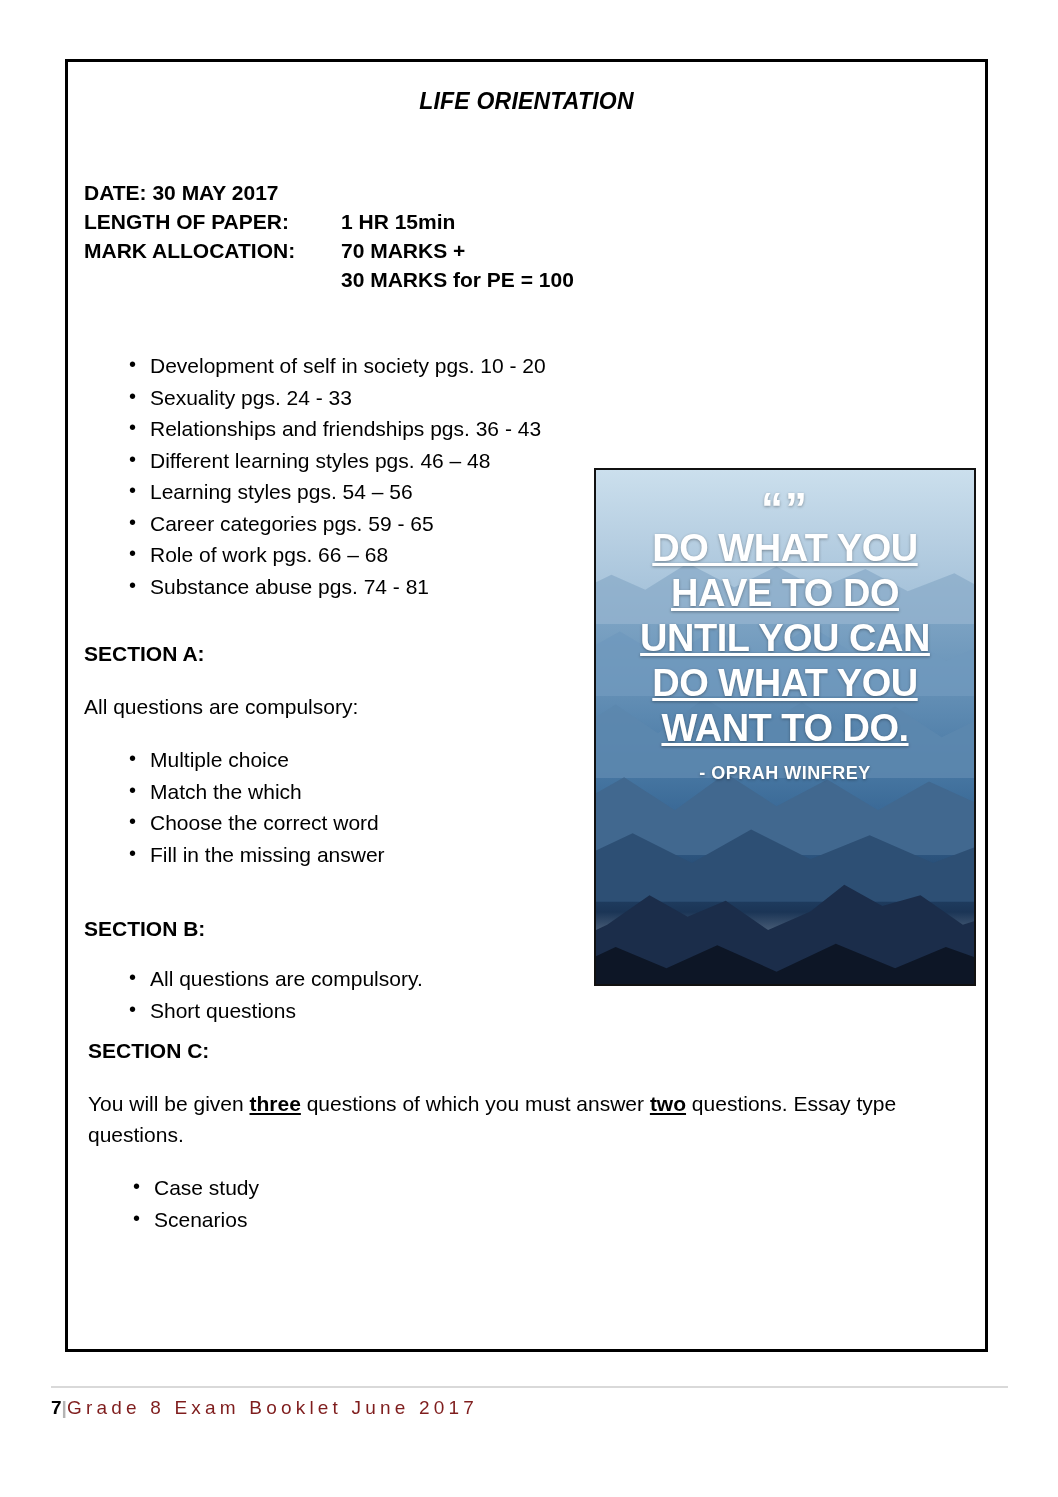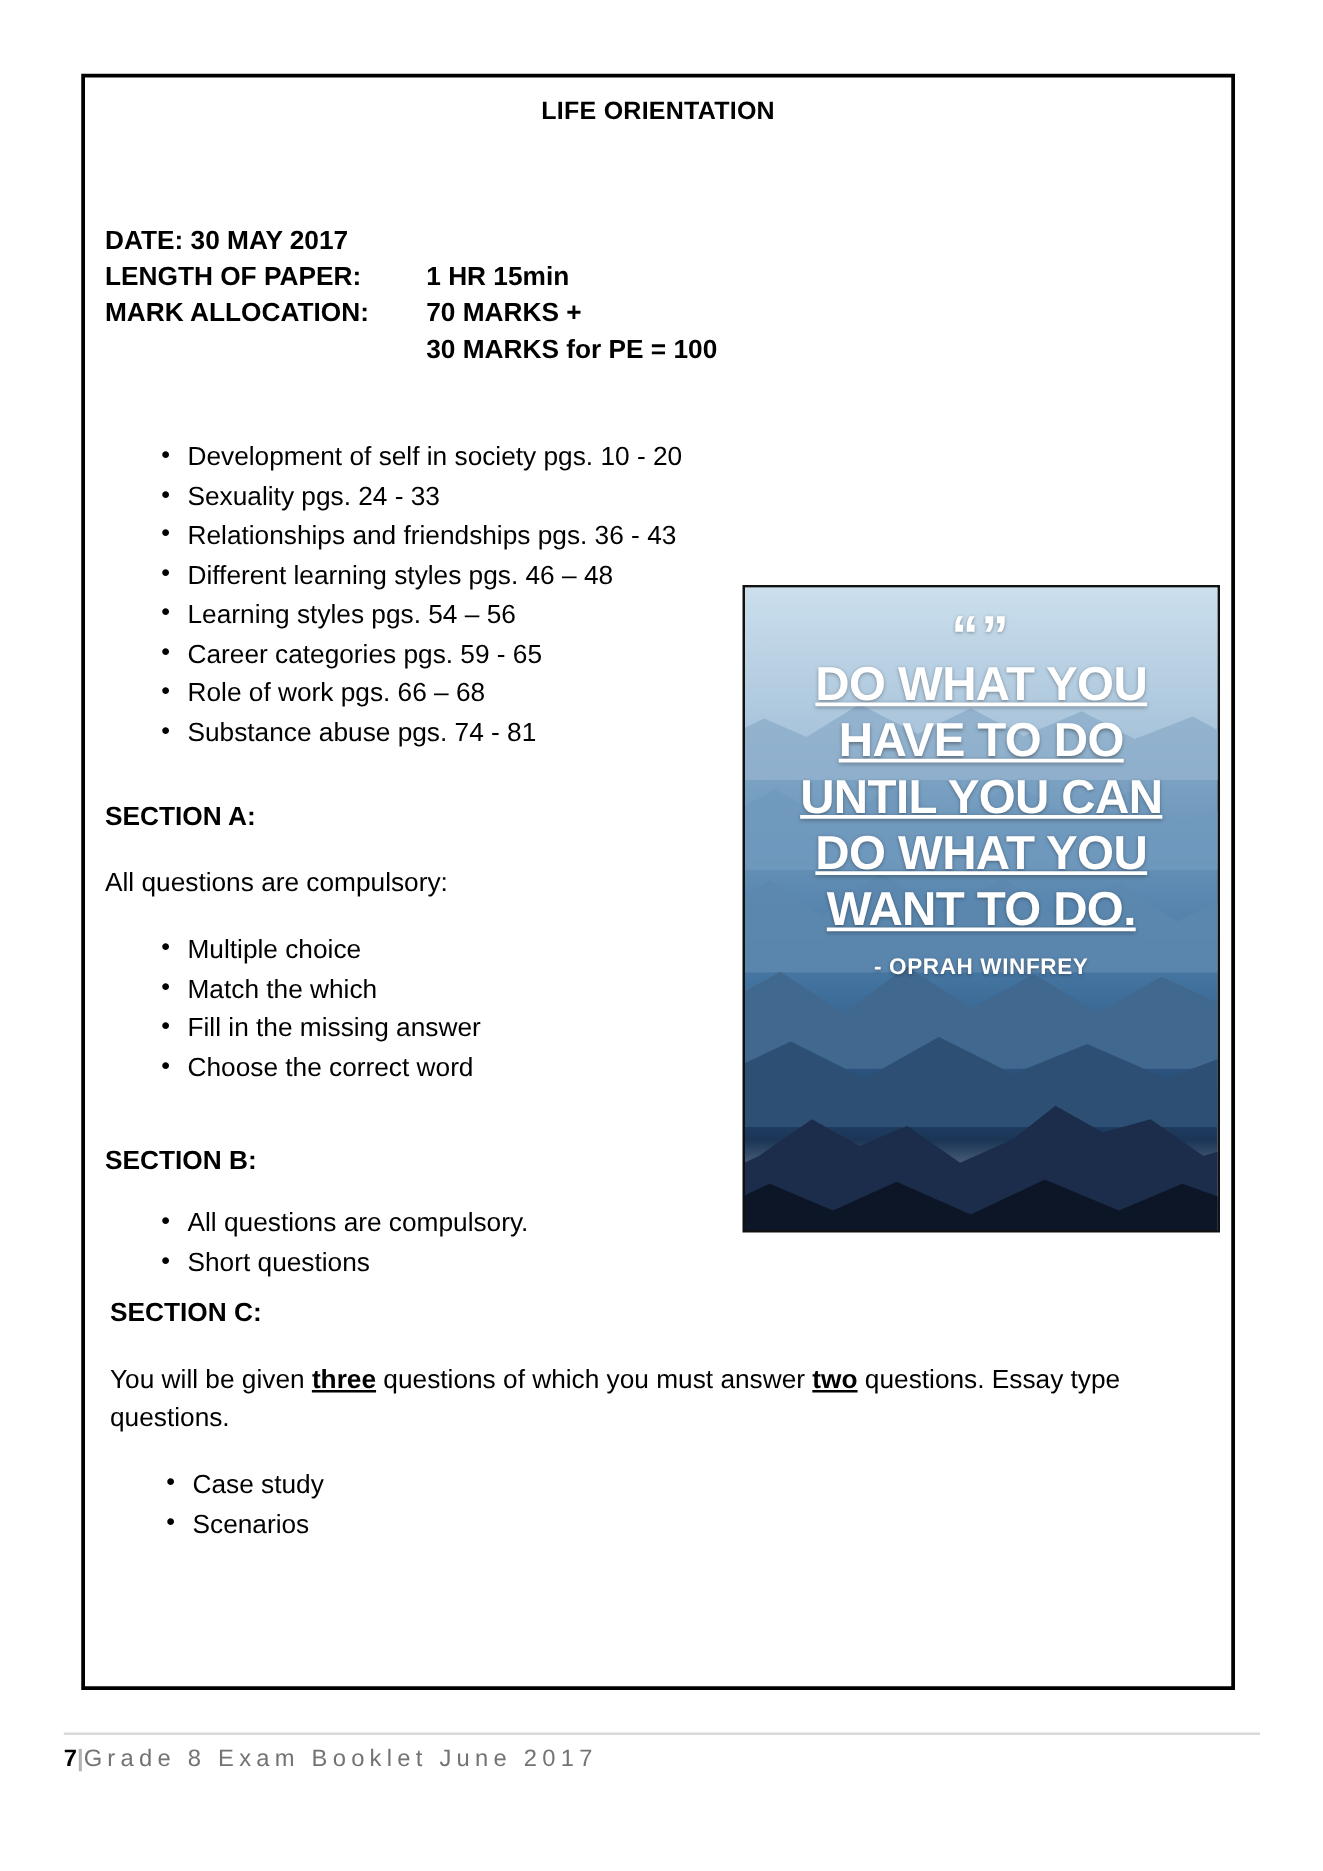--- a/index.html
+++ b/index.html
@@ -39,25 +39,26 @@
   .inner {
     position: relative;
     width: 100%;
     height: 100%;
   }
 
   
   .doc-title {
     position: absolute;
     left: 0; right: 0;
-    top: 16px;
+    top: 26px;
     text-align: center;
-    font-size: 20px;
+    font-size: 23px;
     font-weight: bold;
     letter-spacing: 0.2px;
+    font-style: italic;
   }
 
   
   .meta {
     position: absolute;
     left: 16px;
     top: 116px;
     font-size: 21px;
     font-weight: bold;
     line-height: 29px;
@@ -262,21 +263,21 @@
   }
   .footer .pg {
     font-weight: bold;
     color: #000000;
   }
   .footer .bar {
     color: #b4b4b4;
     font-weight: bold;
   }
   .footer .ftxt {
-    color: #737373;
+    color: #7f1d1d;
     letter-spacing: 4.2px;
   }
 </style>
 </head>
 <body>
 
 <div class="page">
 
   <div class="content-box">
     <div class="inner">
@@ -311,22 +312,22 @@
         <li>Role of work pgs. 66 – 68</li>
         <li>Substance abuse pgs. 74 - 81</li>
       </ul>
 
       <div class="section-a">
         <div class="sec-head">SECTION A:</div>
         <div class="para sub">All questions are compulsory:</div>
         <ul class="bul">
           <li>Multiple choice</li>
           <li>Match the which</li>
+          <li>Choose the correct word</li>
           <li>Fill in the missing answer</li>
-          <li>Choose the correct word</li>
         </ul>
       </div>
 
       <div class="section-b">
         <div class="sec-head">SECTION B:</div>
         <ul class="bul">
           <li>All questions are compulsory.</li>
           <li>Short questions</li>
         </ul>
       </div>

